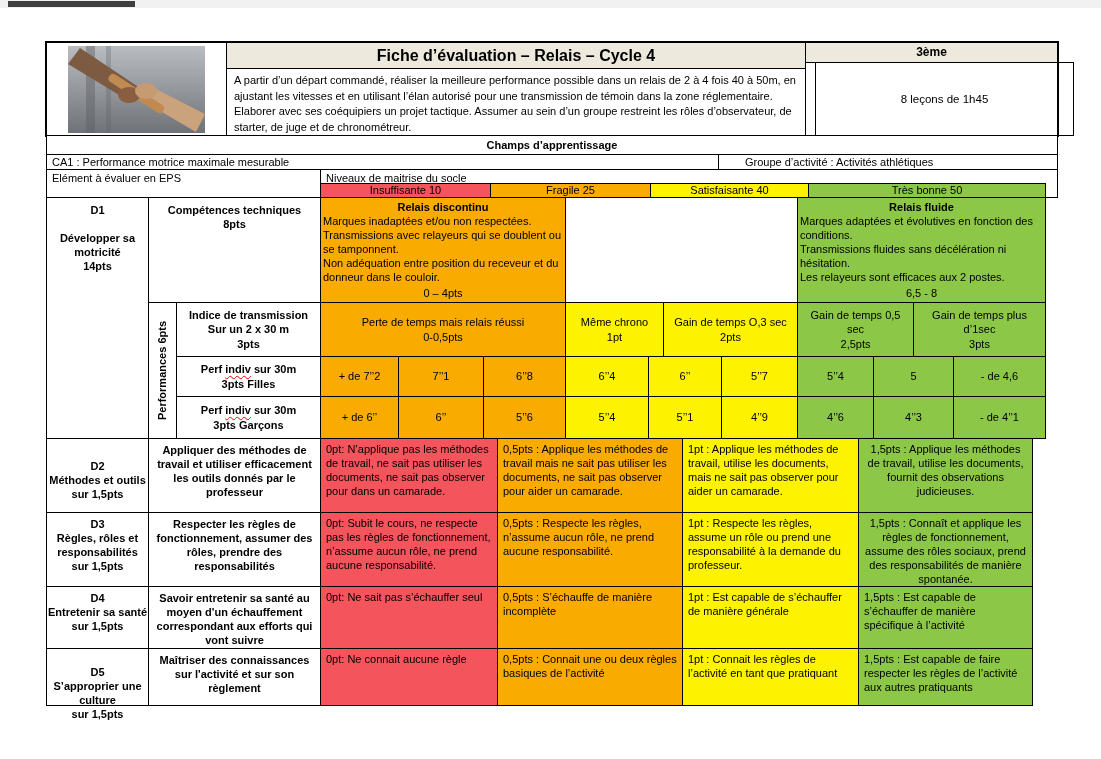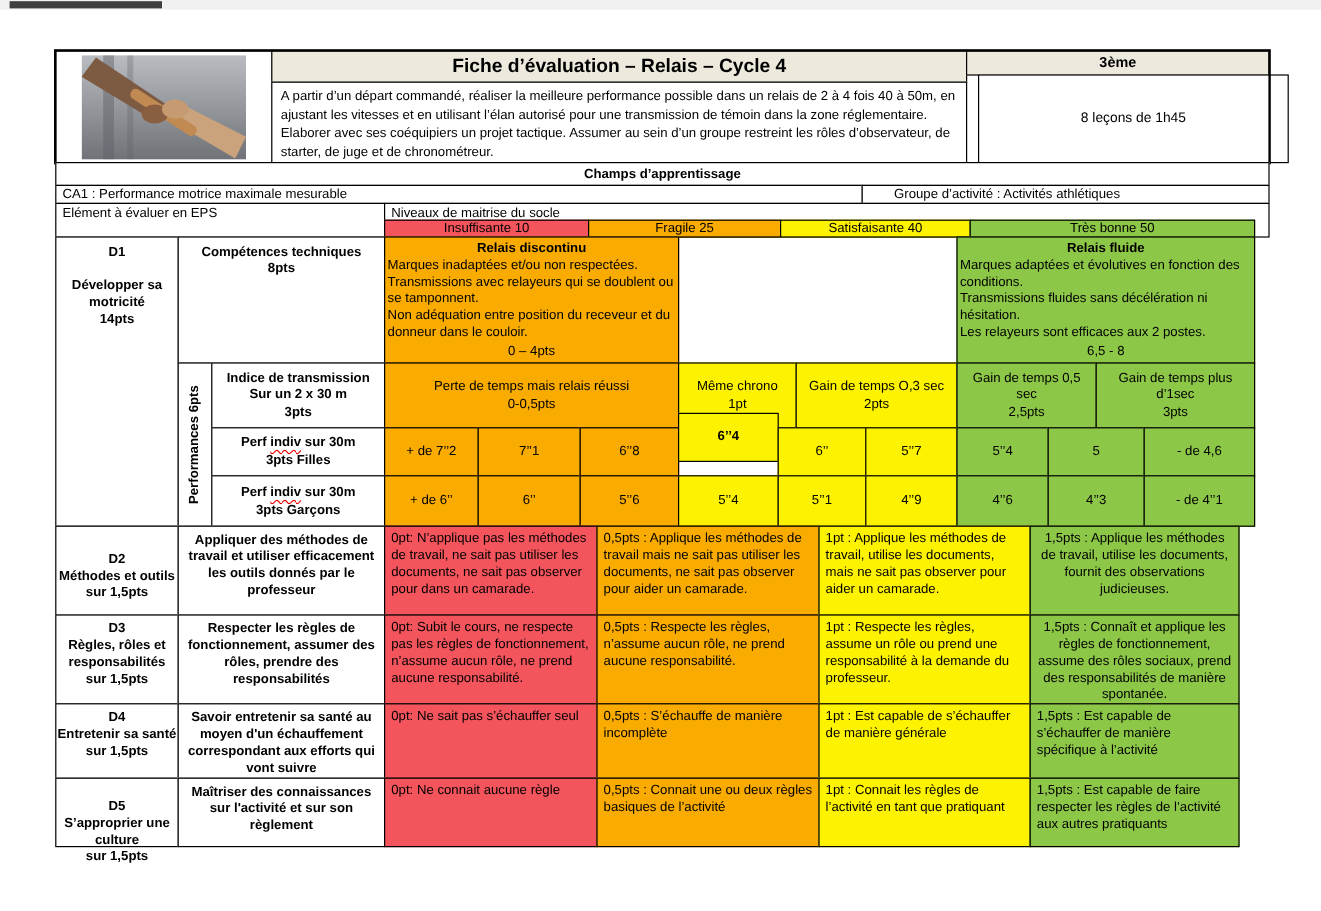--- a/index.html
+++ b/index.html
@@ -125,21 +125,21 @@
     <div>3pts</div>
   </div>
 
   <div class="cell bold ind" style="left:176px;top:356px;width:145px;height:41px;">
     <div><span>Perf </span><span class="sic">indiv</span><span> sur 30m</span></div>
     <div>3pts Filles</div>
   </div>
   <div class="cell bg-orange vmid" style="left:320px;top:356px;width:79px;height:41px;">+ de 7’’2</div>
   <div class="cell bg-orange vmid" style="left:398px;top:356px;width:86px;height:41px;">7’’1</div>
   <div class="cell bg-orange vmid" style="left:483px;top:356px;width:83px;height:41px;">6’’8</div>
-  <div class="cell bg-yellow vmid" style="left:565px;top:344px;width:84px;height:41px;font-weight:bold;">6’’4</div>
+  <div class="cell bg-yellow vmid" style="left:565px;top:356px;width:84px;height:41px;">6’’4</div>
   <div class="cell bg-yellow vmid" style="left:648px;top:356px;width:74px;height:41px;">6’’</div>
   <div class="cell bg-yellow vmid" style="left:721px;top:356px;width:77px;height:41px;">5’’7</div>
   <div class="cell bg-green vmid" style="left:797px;top:356px;width:77px;height:41px;">5’’4</div>
   <div class="cell bg-green vmid" style="left:873px;top:356px;width:81px;height:41px;">5</div>
   <div class="cell bg-green vmid" style="left:953px;top:356px;width:93px;height:41px;">-  de 4,6</div>
 
   <div class="cell bold ind" style="left:176px;top:396px;width:145px;height:43px;">
     <div><span>Perf </span><span class="sic">indiv</span><span> sur 30m</span></div>
     <div>3pts Garçons</div>
   </div>

